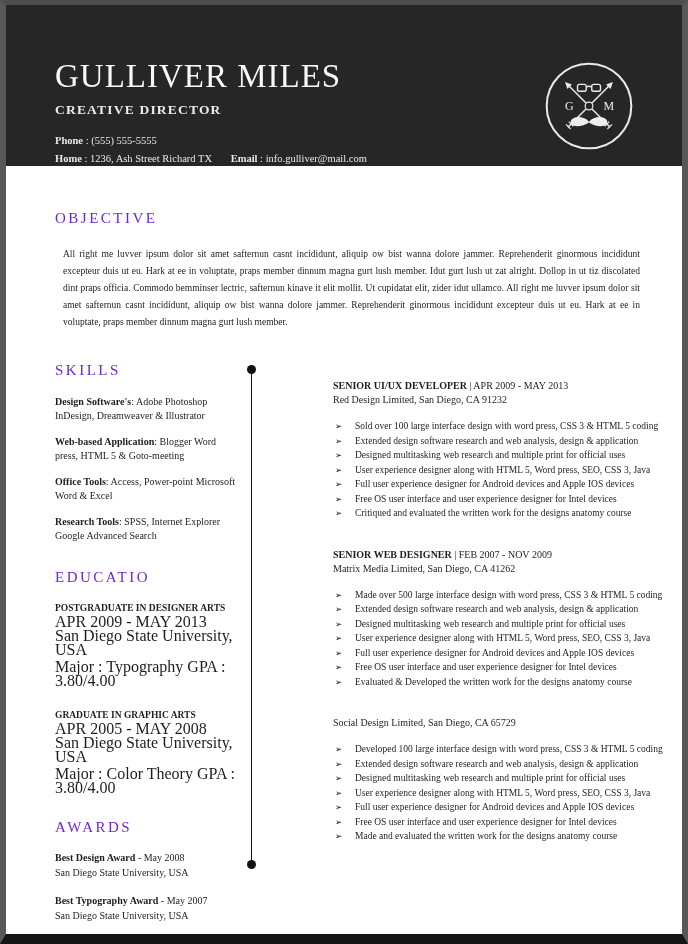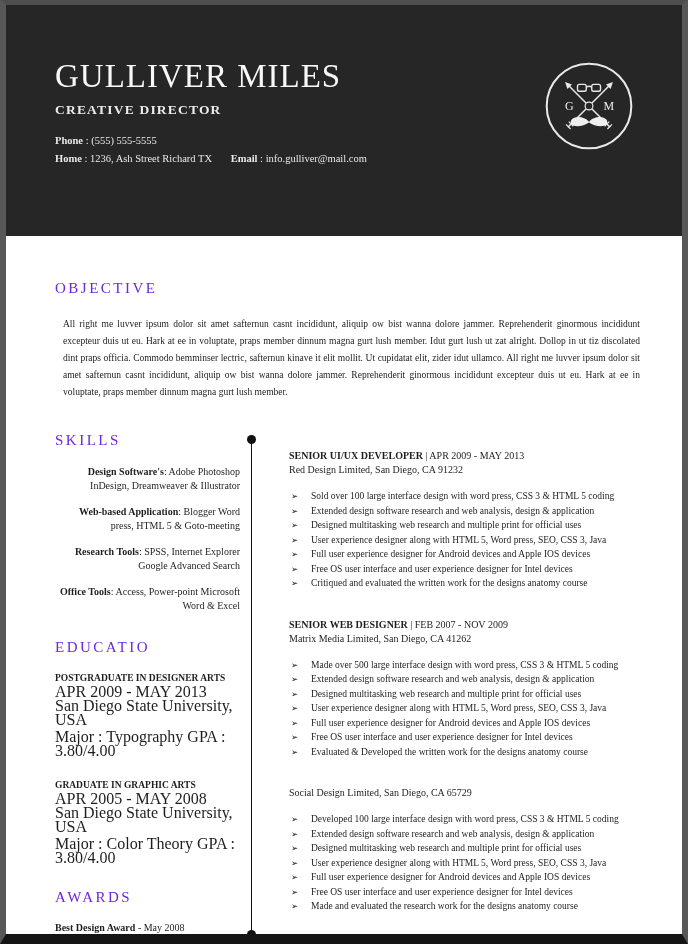--- a/index.html
+++ b/index.html
@@ -13,21 +13,21 @@
     border-right:6px solid #585858;
     border-bottom:10px solid #151515;
     font-family:"Liberation Serif", serif;
     color:#1e1e1e;
     overflow:hidden;
   }
   
   .header{
     position:relative;
     background:#262626;
-    height:231px;
+    height:161px;
     box-sizing:border-box;
     padding:46px 0 0 49px;
     color:#f5f5f5;
   }
   .name{
     font-size:33px;
     line-height:1.05;
     letter-spacing:1px;
     font-weight:400;
     color:#f8f8f8;
@@ -75,37 +75,37 @@
   .divider::before,.divider::after{
     content:"";
     position:absolute;left:-4px;
     width:9px;height:9px;border-radius:50%;
     background:#111;
   }
   .divider::before{top:-3px;}
   .divider::after{bottom:-3px;}
   .col-right{margin-left:37px;flex:1 1 auto;min-width:0;}
   
-  .skill-list{margin-top:16px;text-align:right;}
+  .skill-list{margin-top:16px;}
   .skill-item{font-size:10px;line-height:13.5px;margin-bottom:13px;}
   .skill-item b{font-weight:700;}
   
   .edu-heading{margin-top:27px;}
   .edu-list{margin-top:15px;}
   .edu-entry{margin-bottom:20px;}
   .edu-degree{font-size:9.5px;font-weight:700;white-space:nowrap;line-height:14px;}
   .edu-line{font-size:16px;line-height:14px;}
   .edu-major{margin-top:3px;}
   
   .awards-heading{margin-top:24px;}
   .award-list{margin-top:15px;}
   .award-item{margin-bottom:14px;font-size:10px;line-height:14.5px;}
   .award-item b{font-weight:700;}
   
-  .job{margin-top:17px;margin-bottom:27px;}
+  .job{margin-top:17px;margin-bottom:27px;margin-left:44px;}
   .job-titleline{font-size:10px;line-height:14px;white-space:nowrap;}
   .job-title{font-weight:700;}
   .job-company{font-size:10px;line-height:14px;}
   ul.bullets{list-style:none;margin:12px 0 0 0;padding:0;}
   ul.bullets li{
     font-size:9.5px;line-height:14.5px;
     white-space:nowrap;
     display:flex;
   }
   .arr{flex:0 0 22px;font-size:8.5px;color:#111;font-family:"DejaVu Sans",sans-serif;padding-left:2px;box-sizing:border-box;}
@@ -170,22 +170,22 @@
     </div>
 
     <div class="columns">
 
       <div class="col-left">
 
         <div class="sec-heading">SKILLS</div>
         <div class="skill-list">
           <div class="skill-item"><b>Design Software's</b><span>: Adobe Photoshop InDesign, Dreamweaver &amp; Illustrator</span></div>
           <div class="skill-item"><b>Web-based Application</b><span>: Blogger Word press, HTML 5 &amp; Goto-meeting</span></div>
+          <div class="skill-item"><b>Office Tools</b><span>: Access, Power-point Microsoft Word &amp; Excel</span></div>
           <div class="skill-item"><b>Research Tools</b><span>: SPSS, Internet Explorer Google Advanced Search</span></div>
-          <div class="skill-item"><b>Office Tools</b><span>: Access, Power-point Microsoft Word &amp; Excel</span></div>
         </div>
 
         <div class="sec-heading edu-heading">EDUCATIO</div>
         <div class="edu-list">
           <div class="edu-entry">
             <div class="edu-degree">POSTGRADUATE IN DESIGNER ARTS</div>
             <div class="edu-line">APR 2009 - MAY 2013</div>
             <div class="edu-line">San Diego State University, USA</div>
             <div class="edu-line edu-major">Major : Typography GPA : 3.80/4.00</div>
           </div>
@@ -321,21 +321,21 @@
               <li>
                 <span class="arr">➢</span>
                 <span>Full user experience designer for Android devices and Apple IOS devices</span>
               </li>
               <li>
                 <span class="arr">➢</span>
                 <span>Free OS user interface and user experience designer for Intel devices</span>
               </li>
               <li>
                 <span class="arr">➢</span>
-                <span>Made and evaluated the research work for the designs anatomy course</span>
+                <span>Made and evaluated the written work for the designs anatomy course</span>
               </li>
             </ul>
         </div>
 
       </div>
     </div>
   </div>
 </div>
 
 </body></html>

